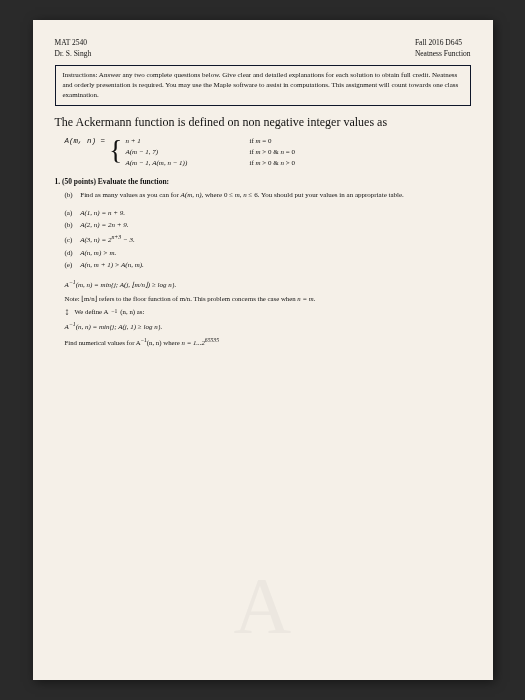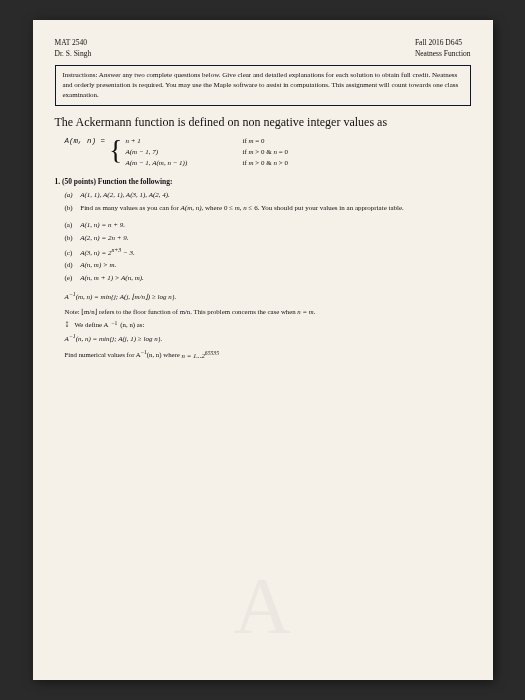--- a/index.html
+++ b/index.html
@@ -81,21 +81,21 @@
       font-weight: 100;
     }
 
     .cases-table {
       font-size: 7px;
       line-height: 1.6;
     }
 
     .cases-table .case-row {
       display: flex;
-      gap: 7px;
+      gap: 14px;
     }
 
     .case-expr {
       min-width: 110px;
     }
 
     .case-cond {
       font-size: 7px;
     }
 
@@ -184,25 +184,21 @@
           <div class="case-cond">if <span class="math">m</span> &gt; 0 &amp; <span class="math">n</span> &gt; 0</div>
         </div>
       </div>
     </div>
   </div>
 
   <div class="problem">
     <div class="problem-header">
       <span>1.</span>
       <span>(50 points)</span>
-      <span>Function the following:</span>
-    </div>
-    <div class="sub-item">
-      <span class="sub-label math">(a)</span>
-      <span class="math">A(1, 1), A(2, 1), A(3, 1), A(2, 4).</span>
+      <span>Evaluate the function:</span>
     </div>
     <div class="sub-item">
       <span class="sub-label">(b)</span>
       <span>Find as many values as you can for <span class="math">A(m, n)</span>, where 0 ≤ <span class="math">m, n</span> ≤ 6. You should put your values in an appropriate table.</span>
     </div>
   </div>
 
   <div class="problem">
     <div class="sub-item">
       <span class="sub-label">(a)</span>

